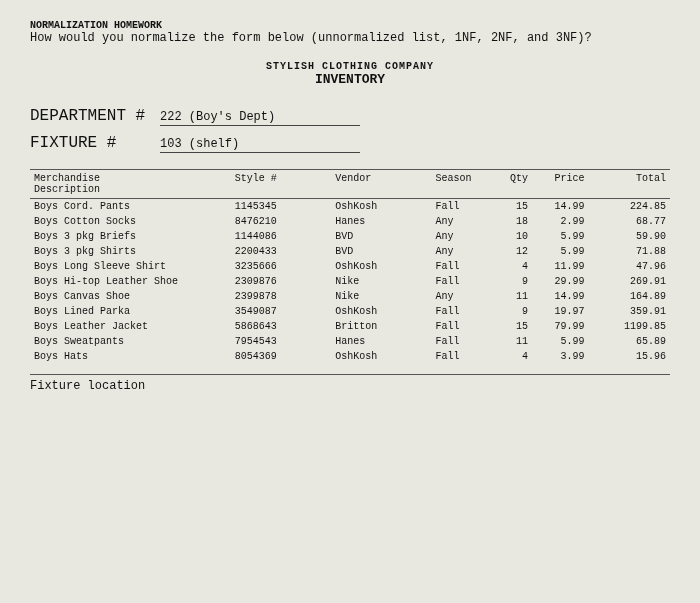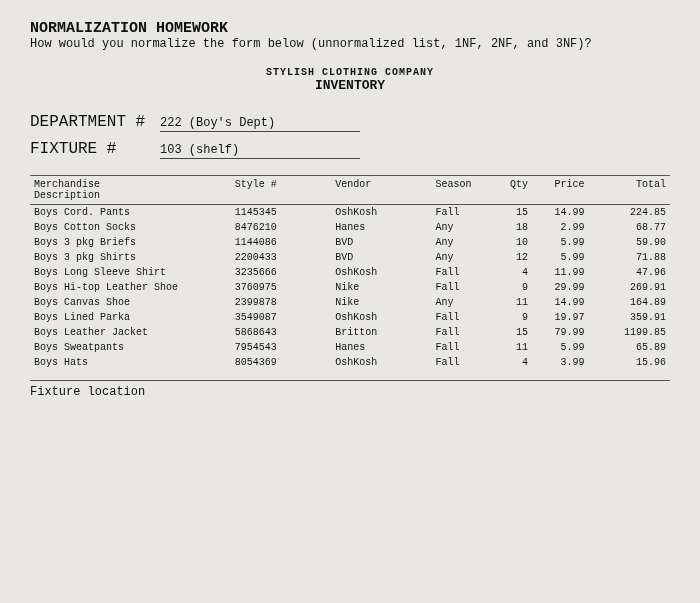--- a/index.html
+++ b/index.html
@@ -10,21 +10,21 @@
       font-family: 'Courier New', Courier, monospace;
       font-size: 12px;
       color: #111;
       padding: 20px 30px;
     }
     .header-section {
       margin-bottom: 16px;
     }
     .header-section .title-bold {
       font-weight: bold;
-      font-size: 15px;
+      font-size: 10px;
     }
     .header-section .subtitle {
       font-size: 12px;
     }
     .company-header {
       text-align: center;
       margin: 16px 0 20px 0;
     }
     .company-name {
       font-size: 10px;
@@ -161,21 +161,21 @@
       <td class="col-desc">Boys Long Sleeve Shirt</td>
       <td class="col-style">3235666</td>
       <td class="col-vendor">OshKosh</td>
       <td class="col-season">Fall</td>
       <td class="col-qty">4</td>
       <td class="col-price">11.99</td>
       <td class="col-total">47.96</td>
     </tr>
       <tr>
       <td class="col-desc">Boys Hi-top Leather Shoe</td>
-      <td class="col-style">3760975</td>
+      <td class="col-style">2309876</td>
       <td class="col-vendor">Nike</td>
       <td class="col-season">Fall</td>
       <td class="col-qty">9</td>
       <td class="col-price">29.99</td>
       <td class="col-total">269.91</td>
     </tr>
       <tr>
       <td class="col-desc">Boys Canvas Shoe</td>
       <td class="col-style">2399878</td>
       <td class="col-vendor">Nike</td>

